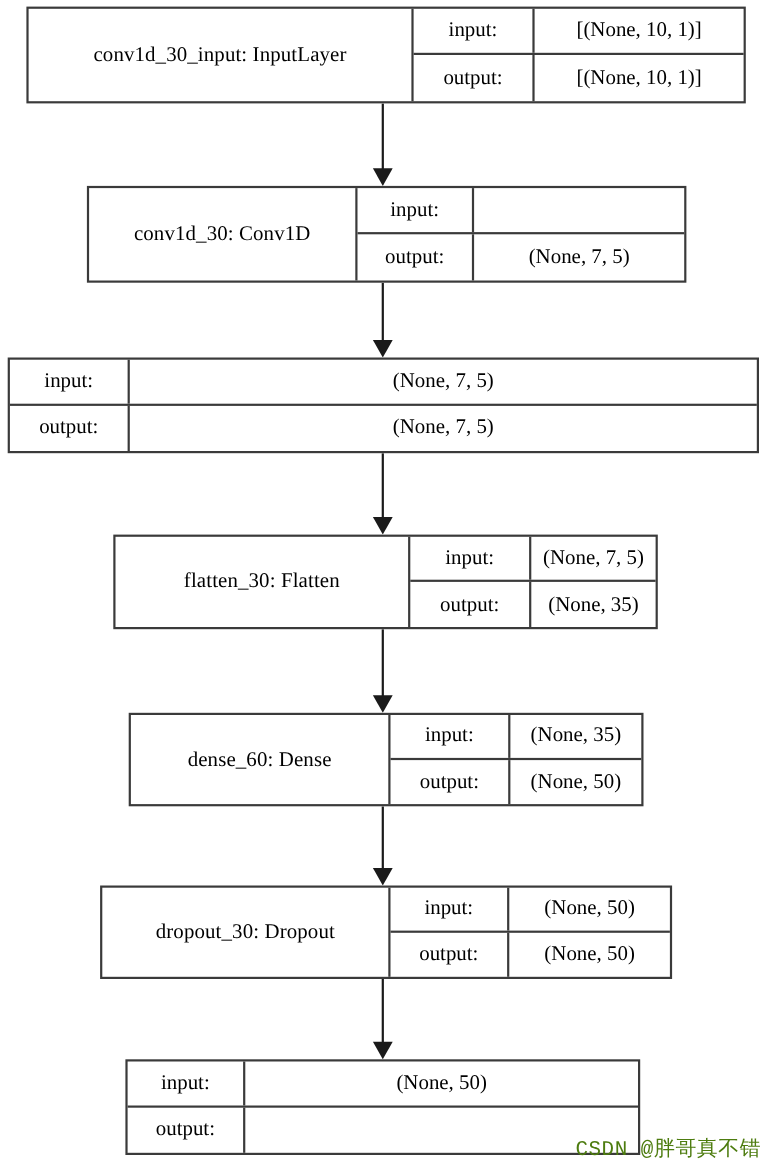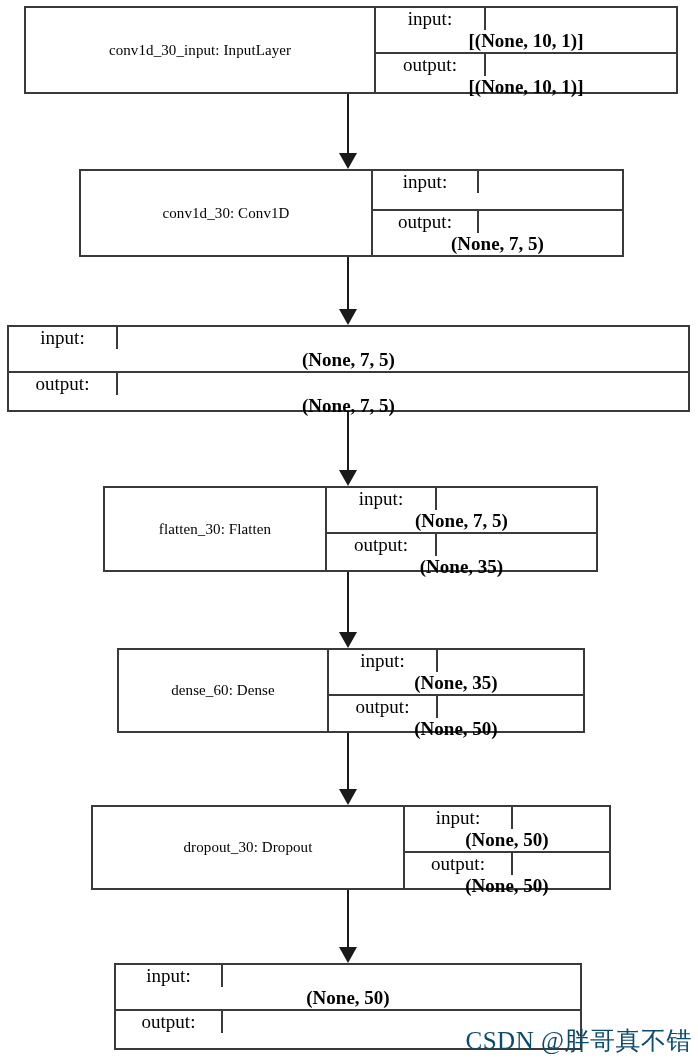--- a/index.html
+++ b/index.html
@@ -33,32 +33,32 @@
     z-index: 3;
   }
   .node .name-cell {
     display: flex;
     align-items: center;
     justify-content: center;
     box-sizing: border-box;
     border-right: 2px solid #3a3a3a;
     padding: 0 6px;
     white-space: nowrap;
-    font-size: 15px;
+    font-size: 19px;
     letter-spacing: 0.1px;
   }
   .node .io-table {
     display: flex;
     flex-direction: column;
     flex: 1 1 auto;
     box-sizing: border-box;
   }
   .node .io-row {
     display: flex;
-    flex-direction: column;
+    flex-direction: row;
     flex: 1 1 50%;
     box-sizing: border-box;
     align-items: stretch;
   }
   .node .io-row.top {
     border-bottom: 2px solid #3a3a3a;
   }
   .node .io-label {
     display: flex;
     align-items: center;
@@ -69,21 +69,20 @@
     font-size: 19px;
   }
   .node .io-value {
     display: flex;
     align-items: center;
     justify-content: center;
     flex: 1 1 auto;
     box-sizing: border-box;
     white-space: nowrap;
     font-size: 19px;
-    font-weight: bold;
   }
   
   .edge-line {
     position: absolute;
     width: 2px;
     background: #1a1a1a;
     z-index: 1;
   }
   .edge-head {
     position: absolute;
@@ -92,23 +91,23 @@
     border-left: 9px solid transparent;
     border-right: 9px solid transparent;
     border-top: 16px solid #1a1a1a;
     z-index: 2;
   }
   
   .watermark {
     position: absolute;
     right: 6px;
     bottom: 6px;
-    font-size: 25px;
-    color: #0c4a6e;
-    font-family: Liberation Serif, serif;
+    font-size: 19px;
+    color: #4d7c0f;
+    font-family: Liberation Mono, monospace;
     white-space: nowrap;
     z-index: 5;
     letter-spacing: 0.5px;
   }
 </style>
 </head>
 <body>
 
 <div id="canvas">
 
@@ -138,21 +137,21 @@
         <div class="io-value">[(None, 10, 1)]</div>
       </div>
       <div class="io-row">
         <div class="io-label" style="width:110px;">output:</div>
         <div class="io-value">[(None, 10, 1)]</div>
       </div>
     </div>
   </div>
 
   <div class="node" style="left:79px; top:169px; width:545px; height:88px;">
-    <div class="name-cell" style="width:292px;">conv1d_30: Conv1D</div>
+    <div class="name-cell" style="width:244px;">conv1d_30: Conv1D</div>
     <div class="io-table">
       <div class="io-row top">
         <div class="io-label" style="width:106px;">input:</div>
       </div>
       <div class="io-row">
         <div class="io-label" style="width:106px;">output:</div>
         <div class="io-value">(None, 7, 5)</div>
       </div>
     </div>
   </div>
@@ -164,49 +163,49 @@
         <div class="io-value">(None, 7, 5)</div>
       </div>
       <div class="io-row">
         <div class="io-label" style="width:109px;">output:</div>
         <div class="io-value">(None, 7, 5)</div>
       </div>
     </div>
   </div>
 
   <div class="node" style="left:103px; top:486px; width:495px; height:86px;">
-    <div class="name-cell" style="width:222px;">flatten_30: Flatten</div>
+    <div class="name-cell" style="width:268px;">flatten_30: Flatten</div>
     <div class="io-table">
       <div class="io-row top">
         <div class="io-label" style="width:110px;">input:</div>
         <div class="io-value">(None, 7, 5)</div>
       </div>
       <div class="io-row">
         <div class="io-label" style="width:110px;">output:</div>
         <div class="io-value">(None, 35)</div>
       </div>
     </div>
   </div>
 
   <div class="node" style="left:117px; top:648px; width:468px; height:85px;">
-    <div class="name-cell" style="width:210px;">dense_60: Dense</div>
+    <div class="name-cell" style="width:236px;">dense_60: Dense</div>
     <div class="io-table">
       <div class="io-row top">
         <div class="io-label" style="width:109px;">input:</div>
         <div class="io-value">(None, 35)</div>
       </div>
       <div class="io-row">
         <div class="io-label" style="width:109px;">output:</div>
         <div class="io-value">(None, 50)</div>
       </div>
     </div>
   </div>
 
   <div class="node" style="left:91px; top:805px; width:520px; height:85px;">
-    <div class="name-cell" style="width:312px;text-align:right;">dropout_30: Dropout</div>
+    <div class="name-cell" style="width:262px;text-align:right;">dropout_30: Dropout</div>
     <div class="io-table">
       <div class="io-row top">
         <div class="io-label" style="width:108px;">input:</div>
         <div class="io-value">(None, 50)</div>
       </div>
       <div class="io-row">
         <div class="io-label" style="width:108px;">output:</div>
         <div class="io-value">(None, 50)</div>
       </div>
     </div>

